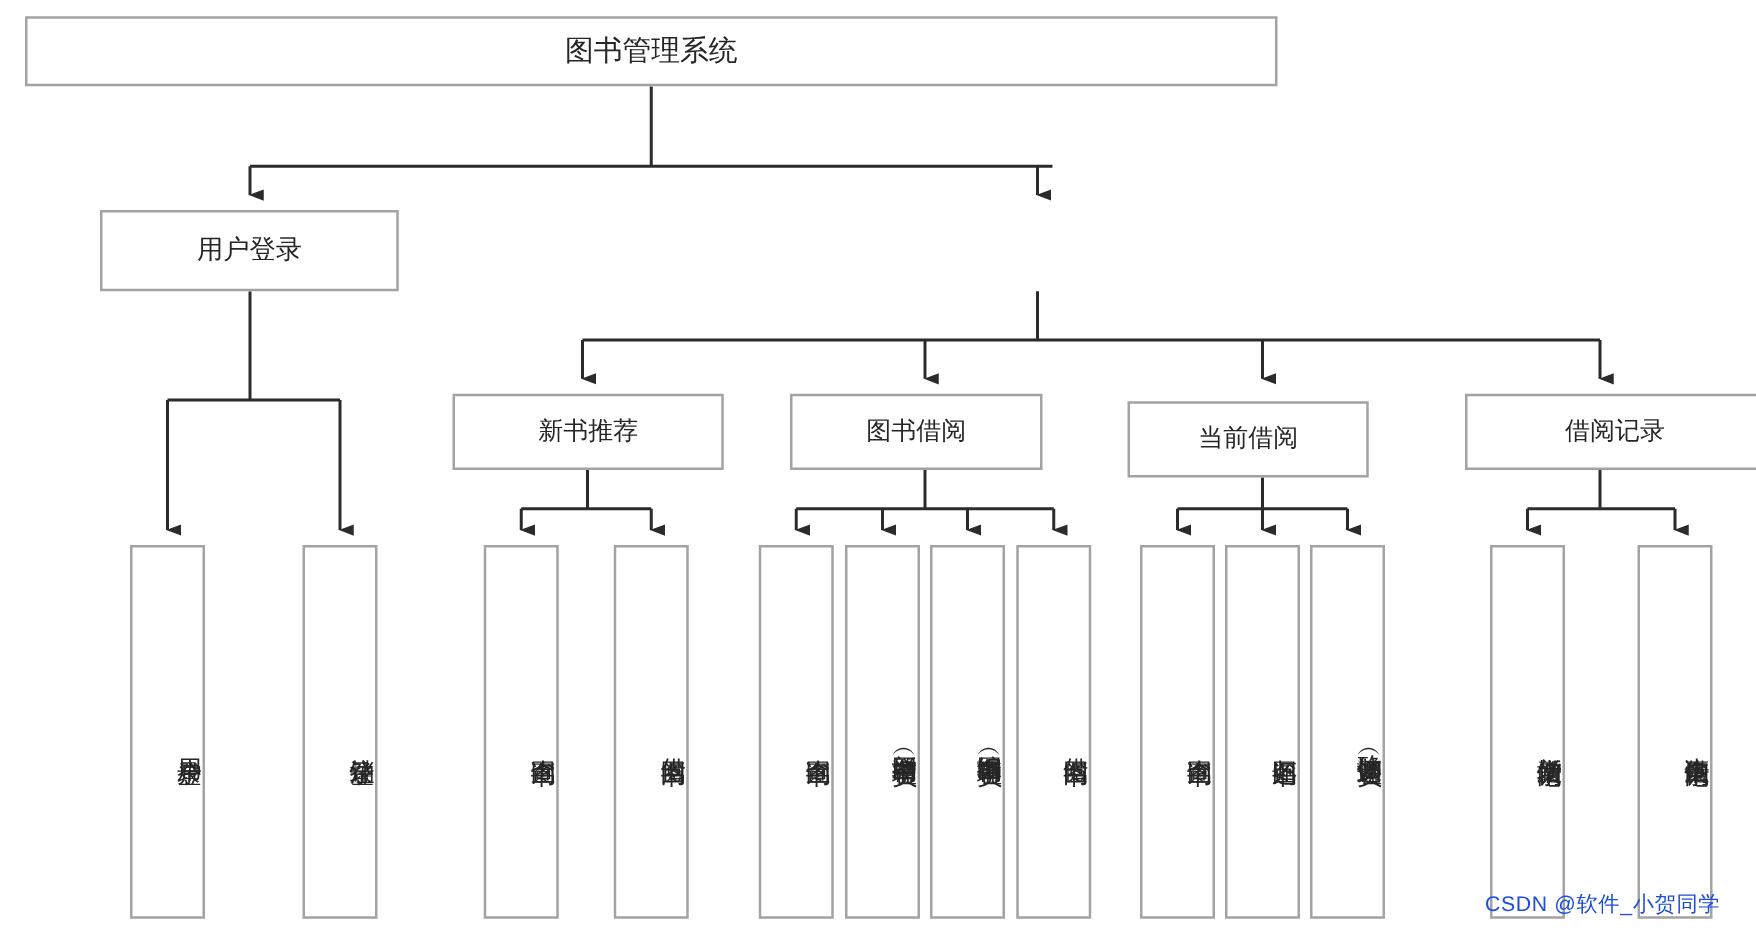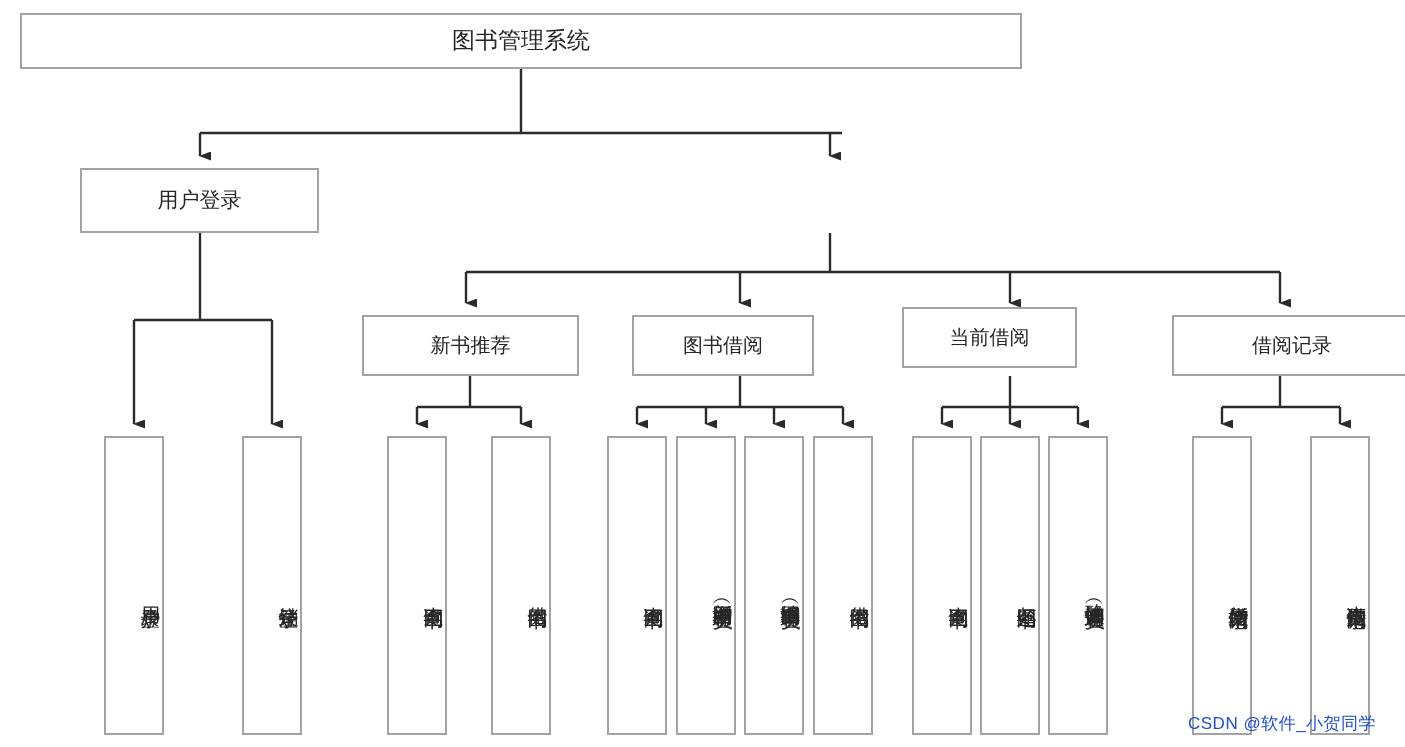--- a/index.html
+++ b/index.html
@@ -129,24 +129,24 @@
     <span>图书管理系统</span>
   </div>
 
   <div class="node lvl2" style="left:80px; top:168px; width:239px; height:65px;">
     <span>用户登录</span>
   </div>
 
   <div class="node lvl3" style="left:362px; top:315px; width:217px; height:61px;">
     <span>新书推荐</span>
   </div>
-  <div class="node lvl3" style="left:632px; top:315px; width:182px; height:61px;">
+  <div class="node lvl3" style="left:632px; top:315px; width:202px; height:61px;">
     <span>图书借阅</span>
   </div>
-  <div class="node lvl3" style="left:902px; top:307px; width:175px; height:61px;">
+  <div class="node lvl3" style="left:902px; top:321px; width:193px; height:61px;">
     <span>当前借阅</span>
   </div>
   <div class="node lvl3" style="left:1172px; top:315px; width:240px; height:61px;">
     <span>借阅记录</span>
   </div>
 
   <div class="node leaf" style="left:104px; top:436px; width:60px; height:299px;">
     <span class="leaf-label">用户登录</span>
   </div>
   <div class="node leaf" style="left:242px; top:436px; width:60px; height:299px;">

